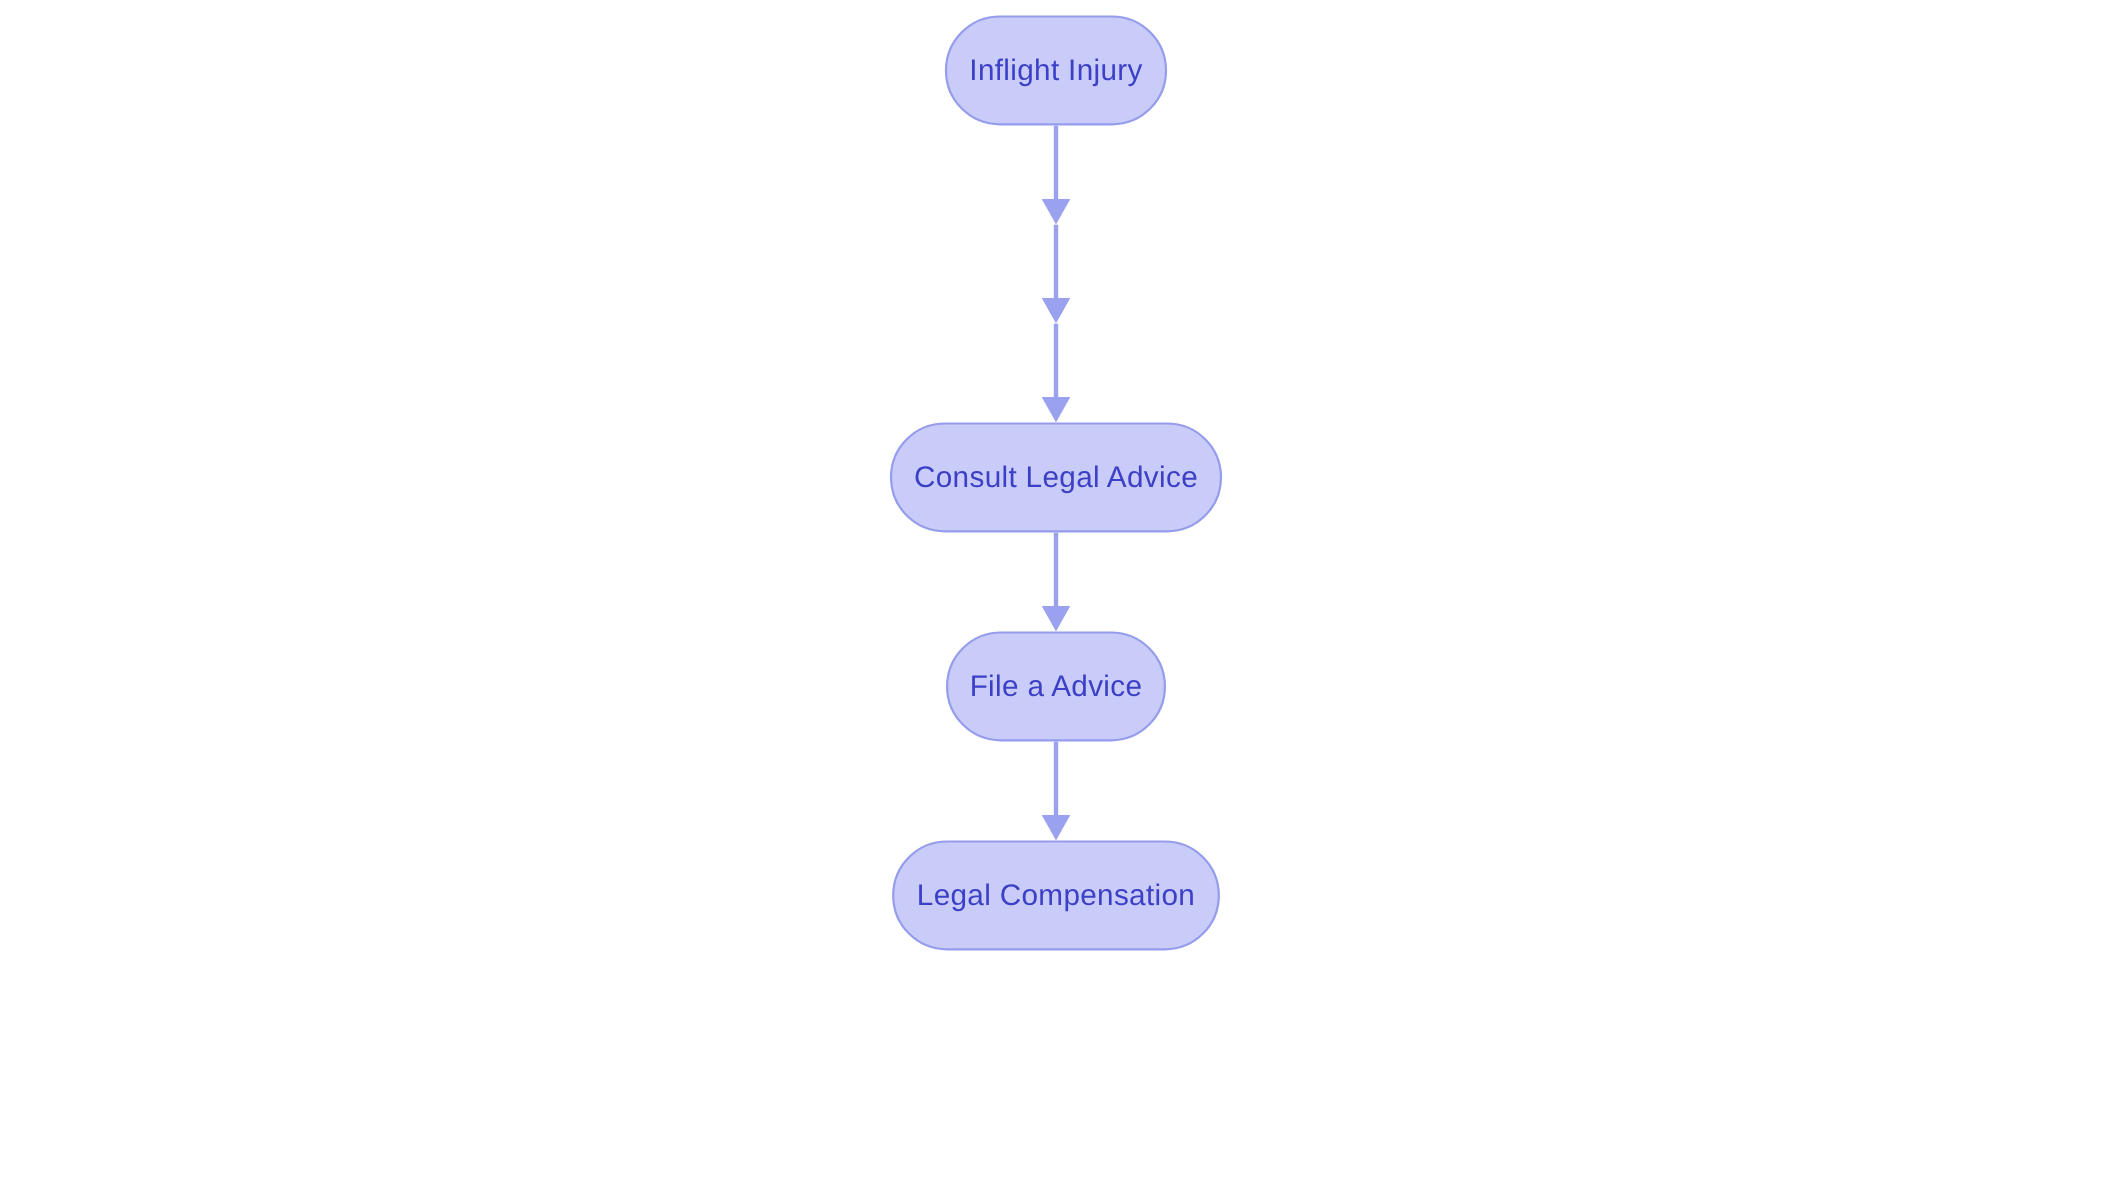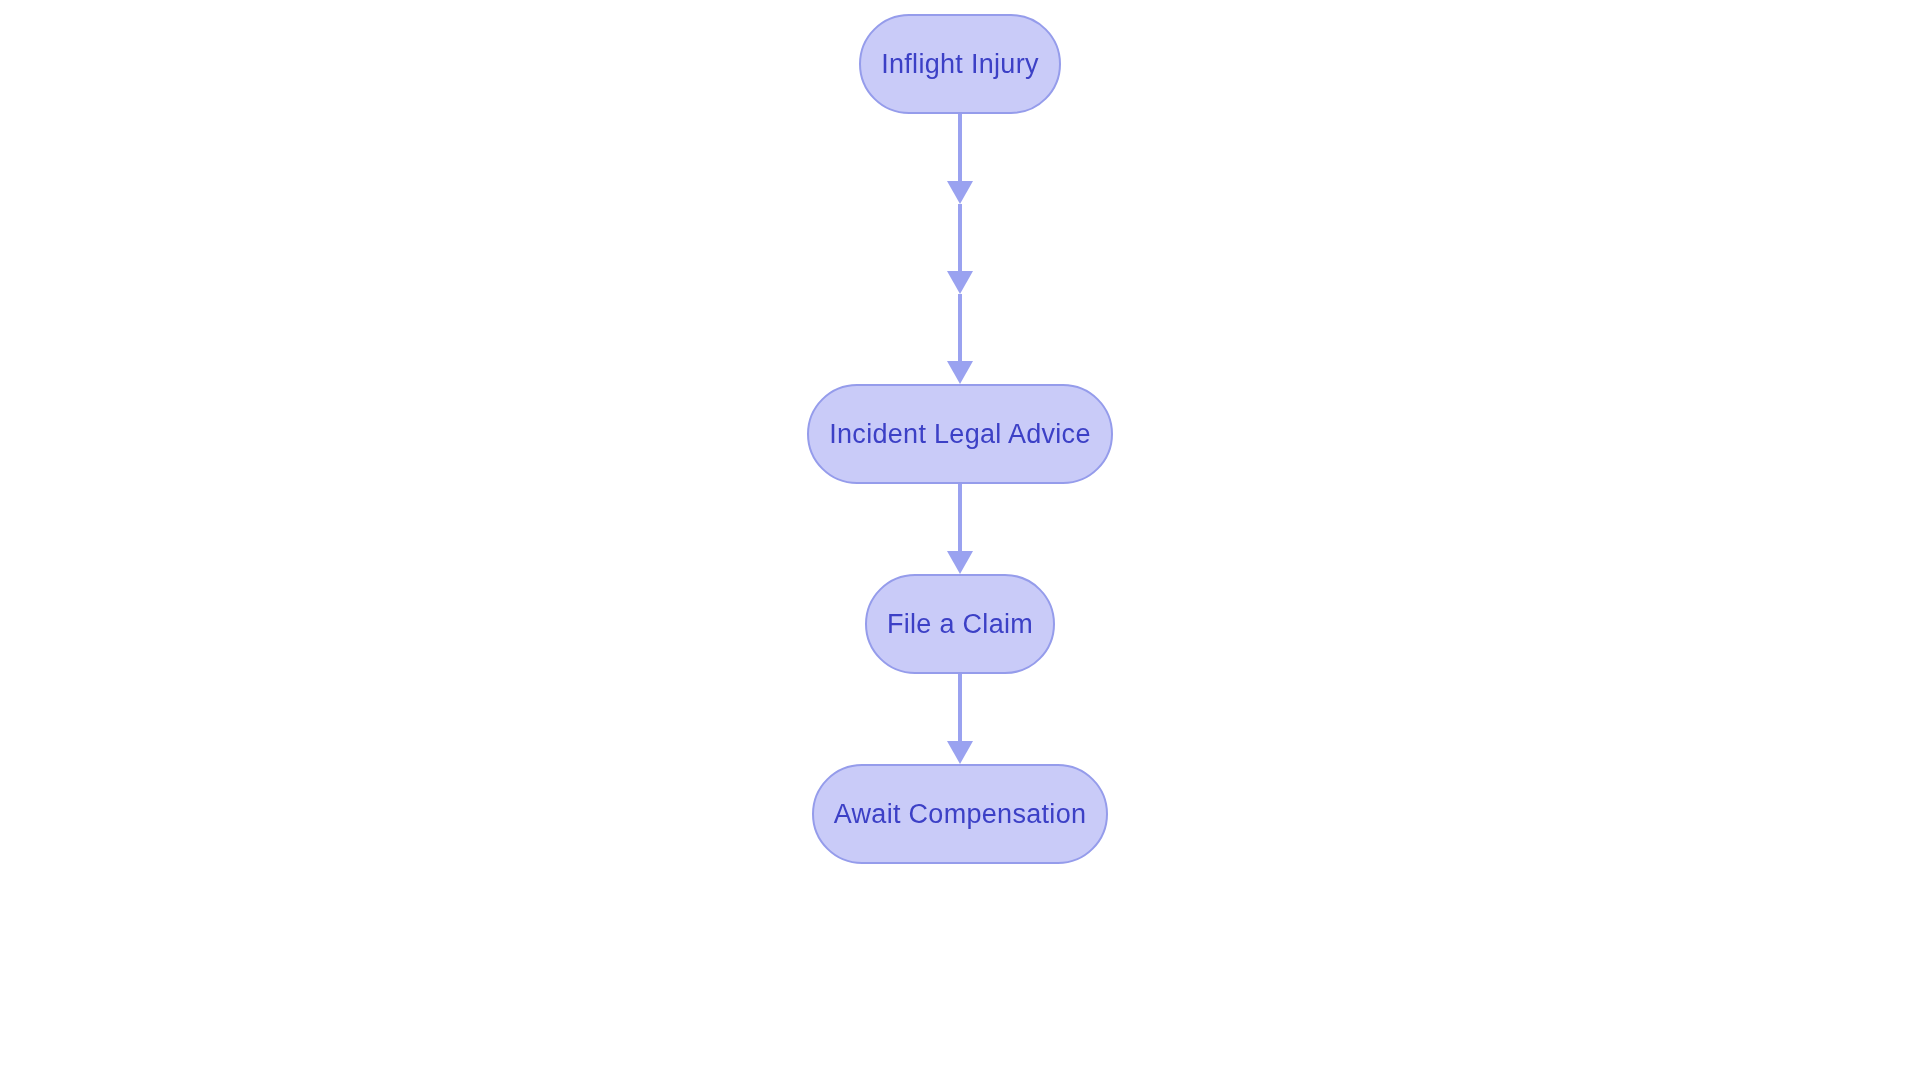--- a/index.html
+++ b/index.html
@@ -80,38 +80,38 @@
 
 
   <div class="flow-arrow">
     <svg viewBox="0 0 26 90" xmlns="http://www.w3.org/2000/svg">
       <rect class="stem" x="11" y="0" width="4" height="70"></rect>
       <polygon class="head" points="0,67 26,67 13,90"></polygon>
     </svg>
   </div>
 
   <div class="flow-node">
-    <span>Incident Legal Advice</span>
+    <span>Consult Legal Advice</span>
   </div>
 
   <div class="flow-arrow">
     <svg viewBox="0 0 26 90" xmlns="http://www.w3.org/2000/svg">
       <rect class="stem" x="11" y="0" width="4" height="70"></rect>
       <polygon class="head" points="0,67 26,67 13,90"></polygon>
     </svg>
   </div>
 
   <div class="flow-node">
-    <span>File a Claim</span>
+    <span>File a Advice</span>
   </div>
 
   <div class="flow-arrow">
     <svg viewBox="0 0 26 90" xmlns="http://www.w3.org/2000/svg">
       <rect class="stem" x="11" y="0" width="4" height="70"></rect>
       <polygon class="head" points="0,67 26,67 13,90"></polygon>
     </svg>
   </div>
 
   <div class="flow-node">
-    <span>Await Compensation</span>
+    <span>Legal Compensation</span>
   </div>
 
 </div>
 
 </body></html>

